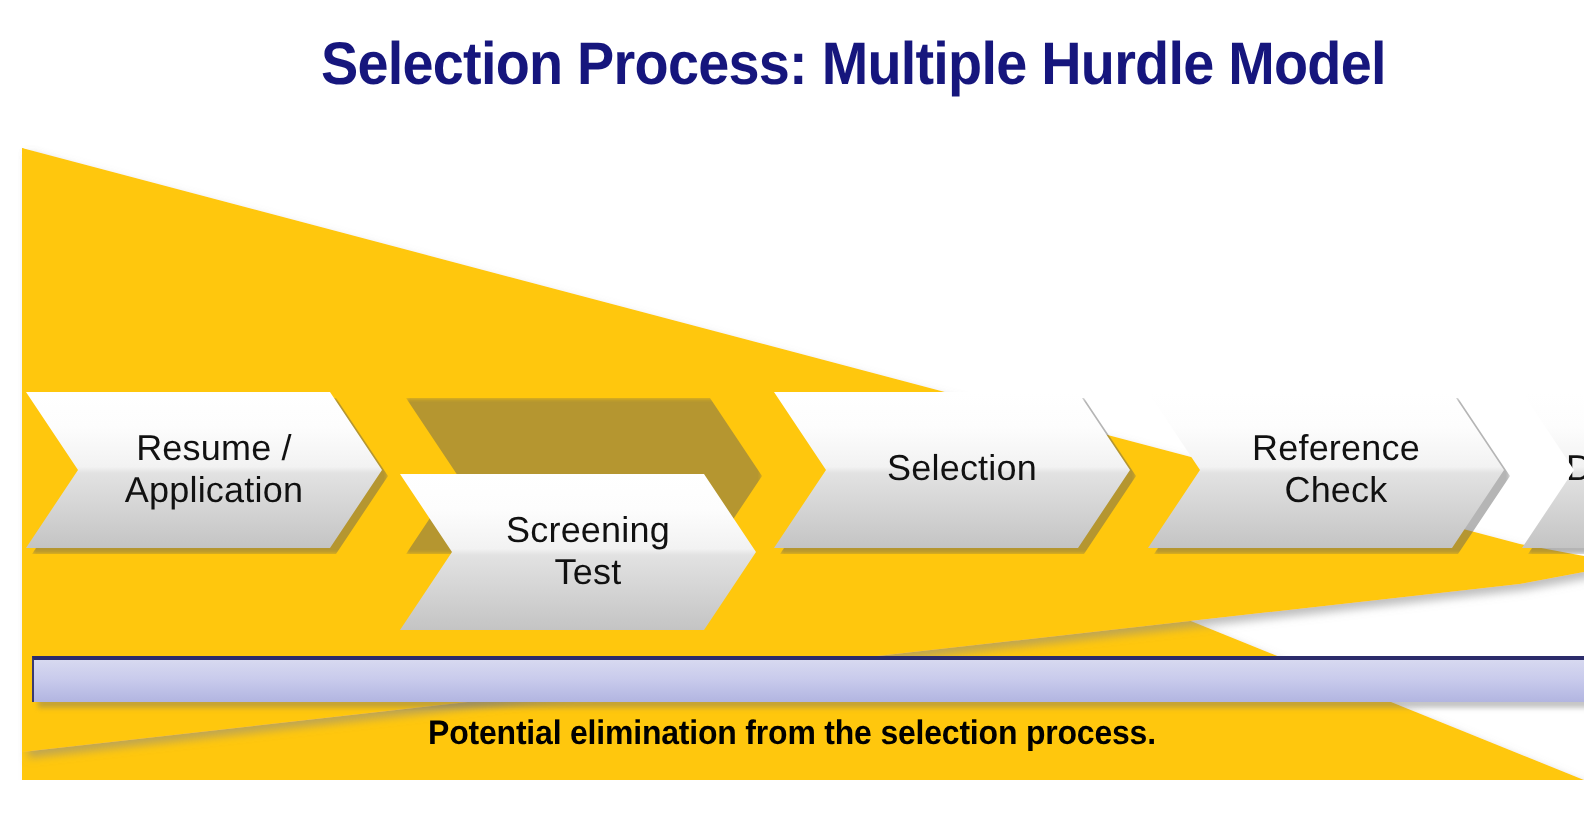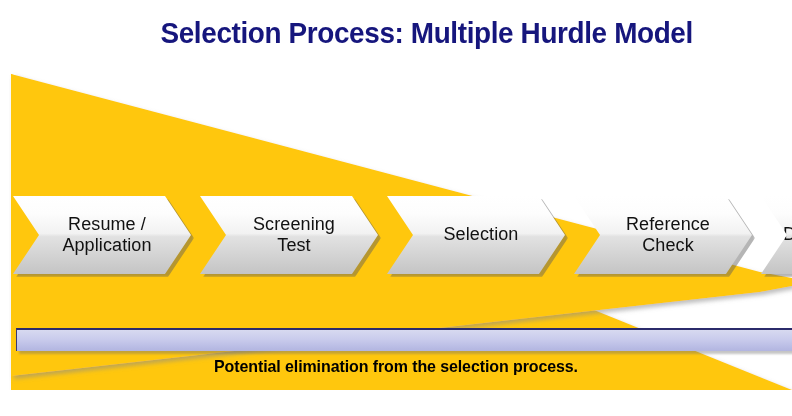--- a/index.html
+++ b/index.html
@@ -172,21 +172,21 @@
 
   <div id="chevron-row">
 
     <div class="chev-shadow" style="left:16px;  width:178px;"></div>
     <div class="chev" style="left:13px;  width:178px;">
       <span class="chev-label">Resume /
 Application</span>
     </div>
 
     <div class="chev-shadow" style="left:203px; width:178px;"></div>
-    <div class="chev" style="left:200px; width:178px;">
+    <div class="chev" style="left:200px; width:178px;margin-top:41px;">
       <span class="chev-label">Screening
 Test</span>
     </div>
 
     <div class="chev-shadow" style="left:390px; width:178px;"></div>
     <div class="chev" style="left:387px; width:178px;">
       <span class="chev-label">Selection</span>
     </div>
 
     <div class="chev-shadow" style="left:577px; width:178px;"></div>

